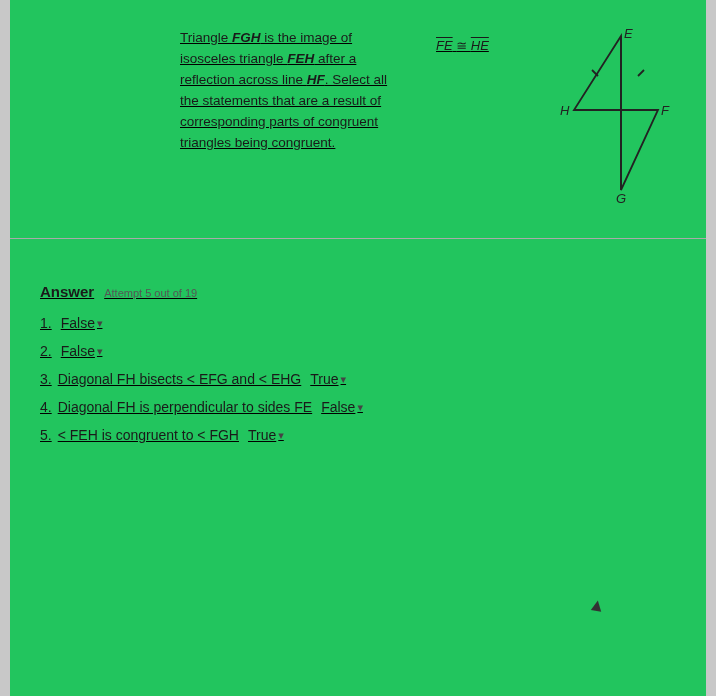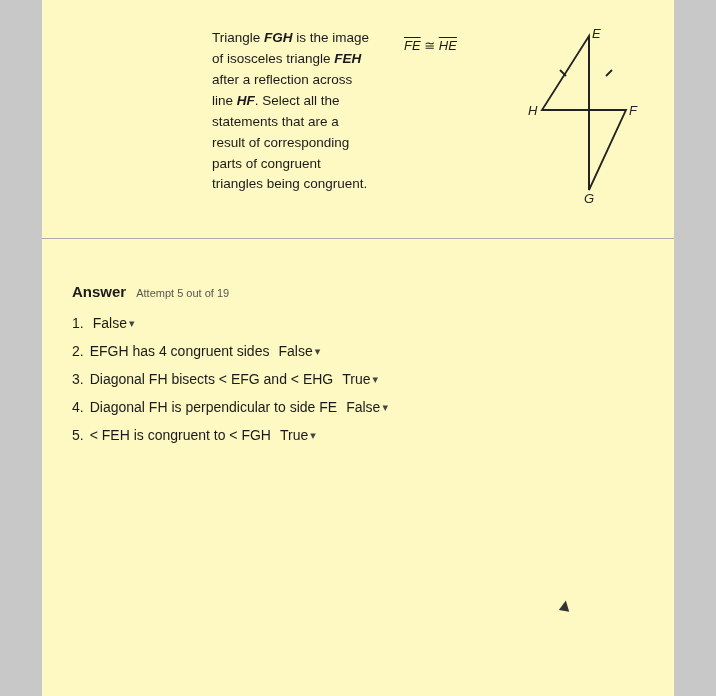--- a/index.html
+++ b/index.html
@@ -8,24 +8,25 @@
       background-color: #c8c8c8;
       font-family: Arial, sans-serif;
       width: 716px;
       min-height: 696px;
       display: flex;
       justify-content: center;
       align-items: flex-start;
     }
 
     .page {
-      width: 632px;
+      width: 696px;
       min-height: 696px;
-      background: #fef9c3;
+      background: #22c55e;
       position: relative;
+      text-decoration: underline;
     }
 
     .question-area {
       display: flex;
       padding: 28px 30px 20px 170px;
       gap: 20px;
       align-items: flex-start;
     }
 
     .question-text {
@@ -204,33 +205,32 @@
 
     <div class="statement-list">
 
       <div class="statement-item">
         <span class="statement-number">1.</span>
         <button class="dropdown-btn">False</button>
       </div>
 
       <div class="statement-item">
         <span class="statement-number">2.</span>
-        <span class="statement-text">EFGH has 4 congruent sides</span>
         <button class="dropdown-btn">False</button>
       </div>
 
       <div class="statement-item">
         <span class="statement-number">3.</span>
         <span class="statement-text">Diagonal FH bisects &lt; EFG and &lt; EHG</span>
         <button class="dropdown-btn">True</button>
       </div>
 
       <div class="statement-item">
         <span class="statement-number">4.</span>
-        <span class="statement-text">Diagonal FH is perpendicular to side FE</span>
+        <span class="statement-text">Diagonal FH is perpendicular to sides FE</span>
         <button class="dropdown-btn">False</button>
       </div>
 
       <div class="statement-item">
         <span class="statement-number">5.</span>
         <span class="statement-text">&lt; FEH is congruent to &lt; FGH</span>
         <button class="dropdown-btn">True</button>
       </div>
 
     </div>

